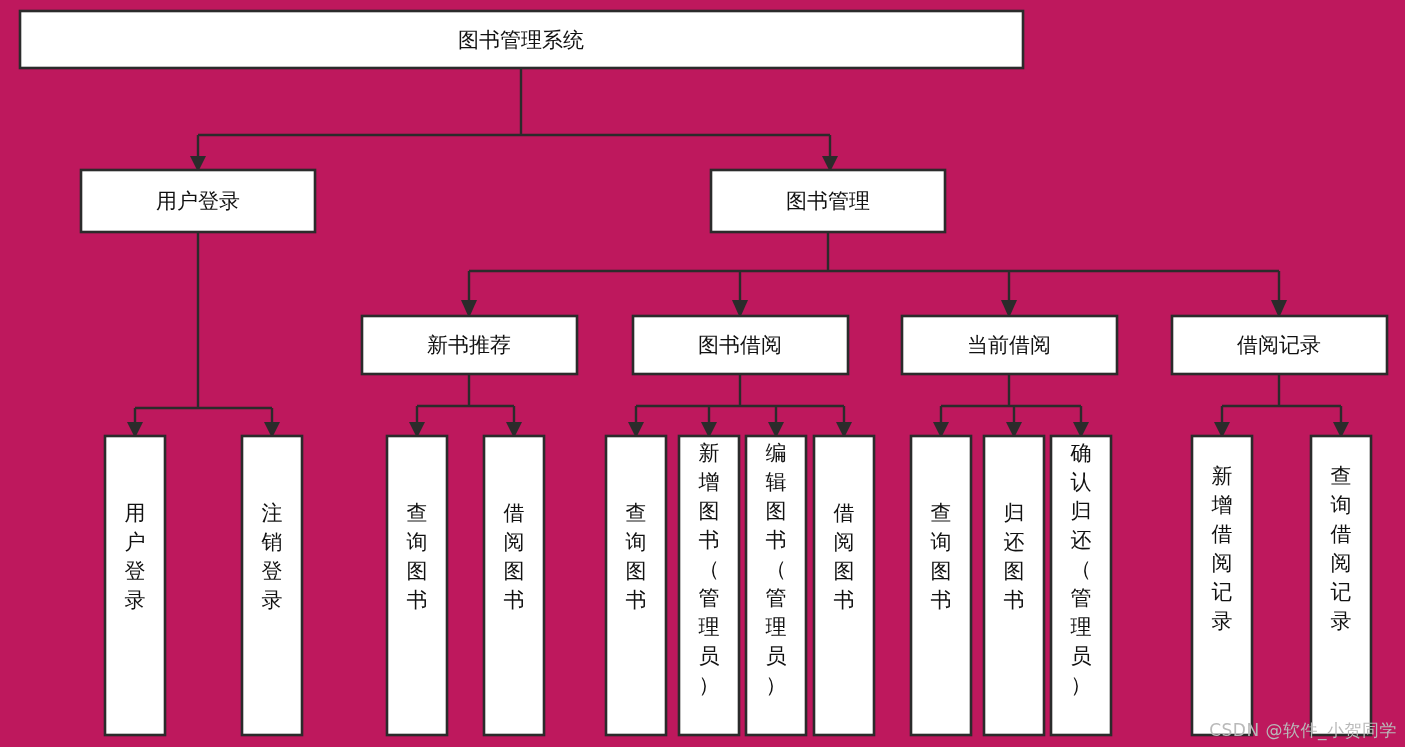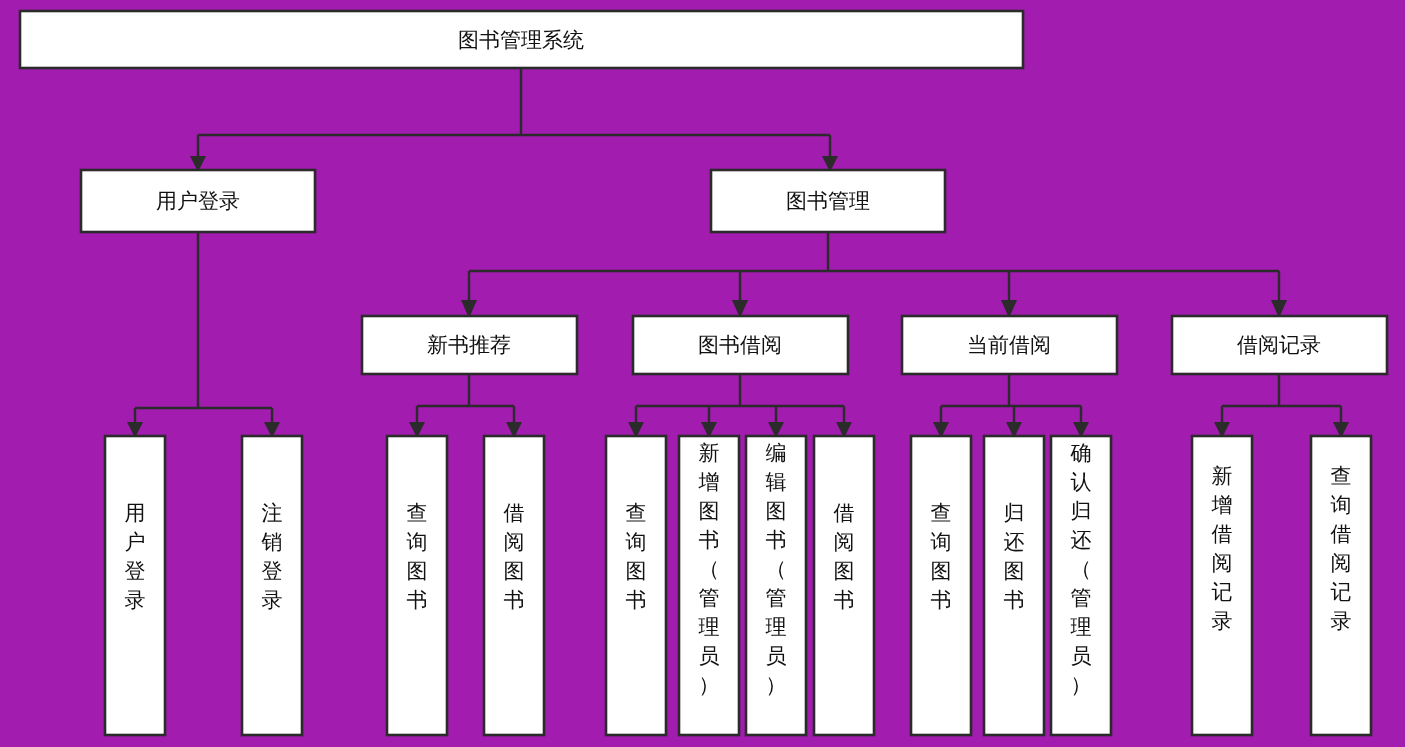--- a/index.html
+++ b/index.html
@@ -11,21 +11,21 @@
     width: 1405px;
     height: 747px;
     font-family: "DejaVu Sans", "Liberation Sans", sans-serif;
     overflow: hidden;
     position: relative;
   }
   #diagram-root {
     position: relative;
     width: 1405px;
     height: 747px;
-    background: #a21caf;
+    background: #be185d;
   }
   svg.flow {
     position: absolute;
     left: 0;
     top: 0;
     width: 1405px;
     height: 747px;
     display: block;
   }
   .node-rect {
@@ -207,13 +207,14 @@
       <text class="node-label-vertical" x="1222" y="483"><tspan x="1222" y="483">新</tspan><tspan x="1222" y="512">增</tspan><tspan x="1222" y="541">借</tspan><tspan x="1222" y="570">阅</tspan><tspan x="1222" y="599">记</tspan><tspan x="1222" y="628">录</tspan></text>
     </g>
 
     <g>
       <rect class="node-rect" x="1311" y="436" width="60" height="299"></rect>
       <text class="node-label-vertical" x="1341" y="483"><tspan x="1341" y="483">查</tspan><tspan x="1341" y="512">询</tspan><tspan x="1341" y="541">借</tspan><tspan x="1341" y="570">阅</tspan><tspan x="1341" y="599">记</tspan><tspan x="1341" y="628">录</tspan></text>
     </g>
 
   </svg>
 
+  <div class="watermark">CSDN @软件_小贺同学</div>
 </div>
 
 </body></html>

